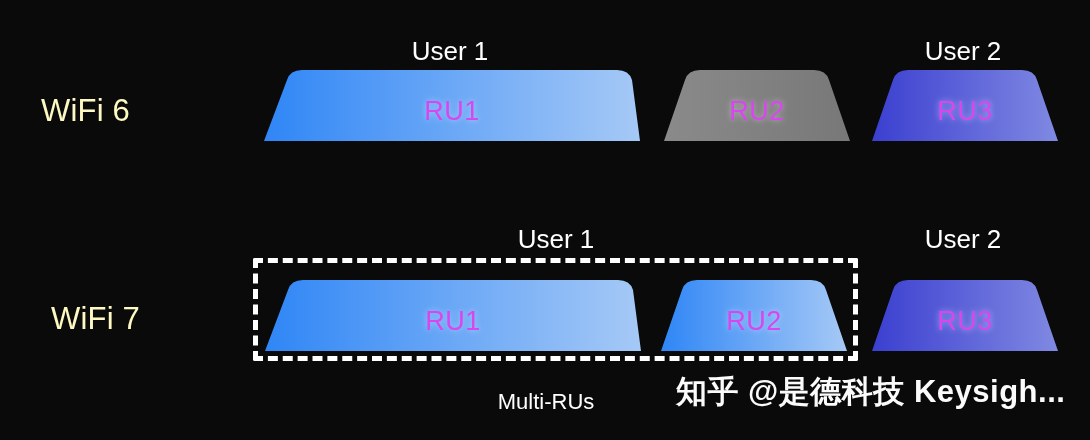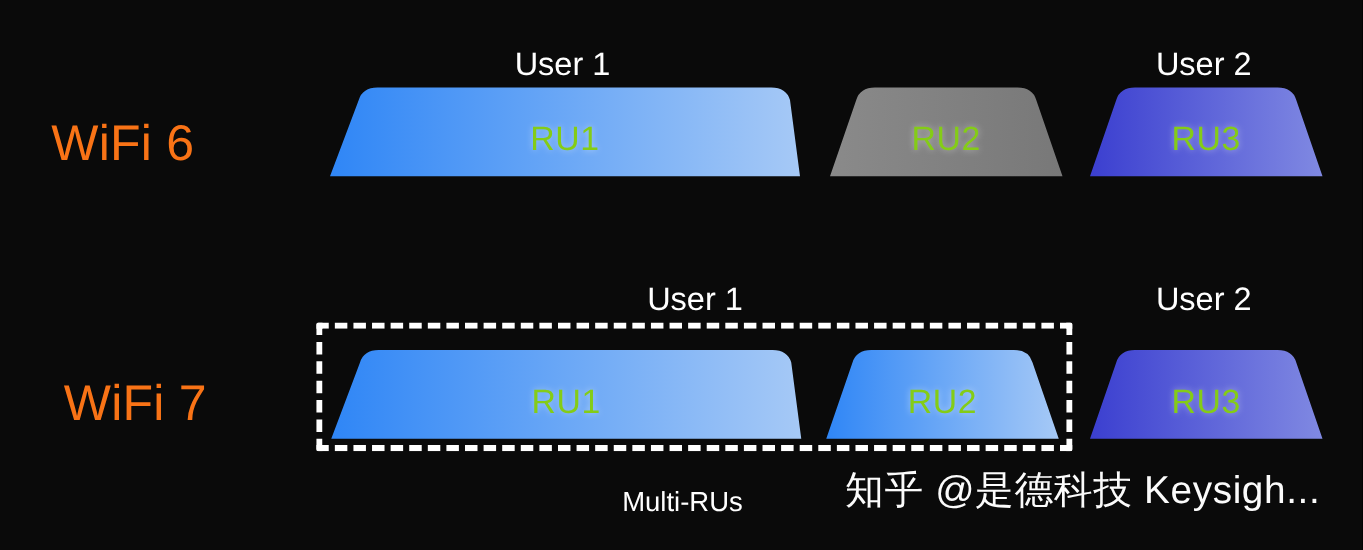--- a/index.html
+++ b/index.html
@@ -13,22 +13,22 @@
     height: 440px;
     background: #0a0a0a;
     overflow: hidden;
     font-family: "Liberation Sans", sans-serif;
     -webkit-font-smoothing: antialiased;
   }
 
   
   .row-label {
     position: absolute;
-    color: #f97316;
-    font-size: 40px;
+    color: #fef9c3;
+    font-size: 31px;
     font-weight: 400;
     letter-spacing: 0.2px;
     white-space: nowrap;
   }
   #label-wifi6 { left: 41px;  top: 93px; }
   #label-wifi7 { left: 51px;  top: 301px; }
 
   
   .user-label {
     position: absolute;
@@ -60,21 +60,21 @@
   
   .ru {
     position: absolute;
     display: flex;
     align-items: center;
     justify-content: center;
   }
   .ru-text {
     position: relative;
     z-index: 2;
-    color: #84cc16;
+    color: #d946ef;
     font-size: 27px;
     font-weight: 400;
     letter-spacing: 0.5px;
     text-shadow: 0 0 6px rgba(255,255,255,0.45);
     pointer-events: none;
     margin-top: 12px;
   }
   .ru svg { position: absolute; left: 0; top: 0; }
 
   
@@ -89,21 +89,21 @@
     border-radius: 2px;
   }
 
   
   #watermark {
     position: absolute;
     left: 676px;
     top: 371px;
     color: #fbfbfb;
     font-size: 31px;
-    font-weight: 400;
+    font-weight: 700;
     white-space: nowrap;
     letter-spacing: 0.5px;
   }
 </style>
 </head>
 <body>
 
 <div id="canvas">
 
   <div class="row-label" id="label-wifi6">WiFi 6</div>

